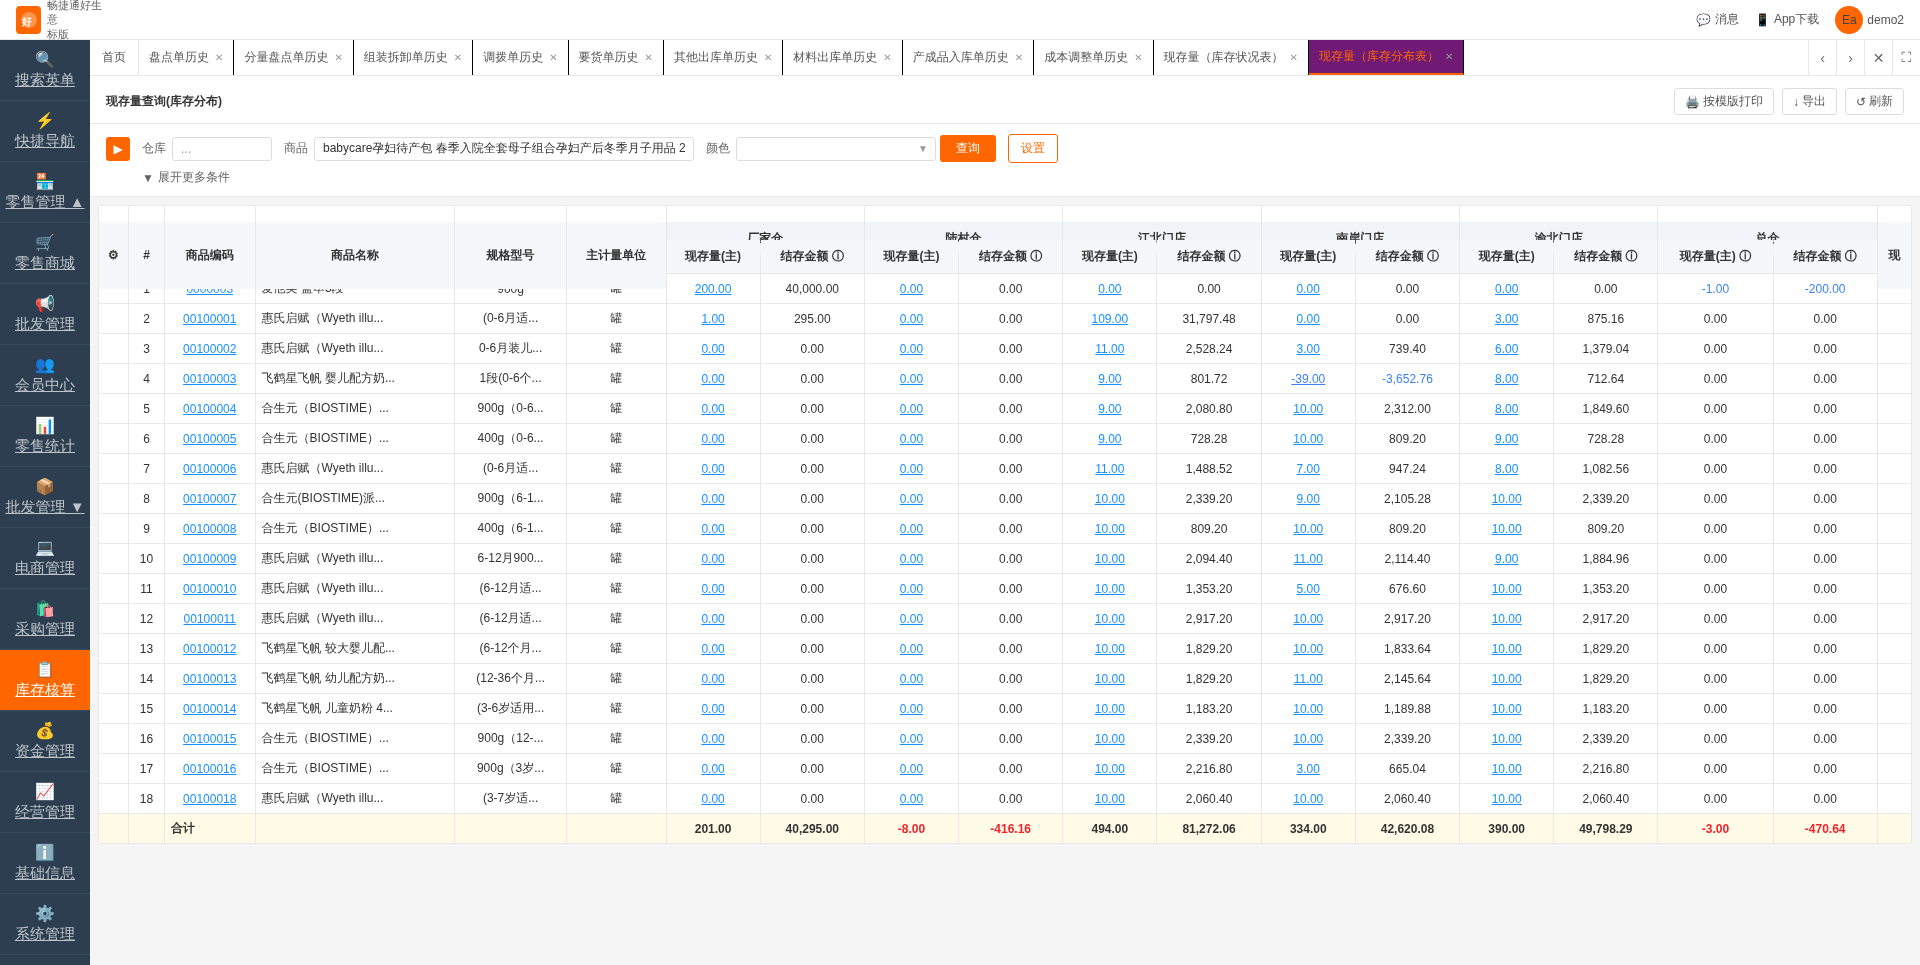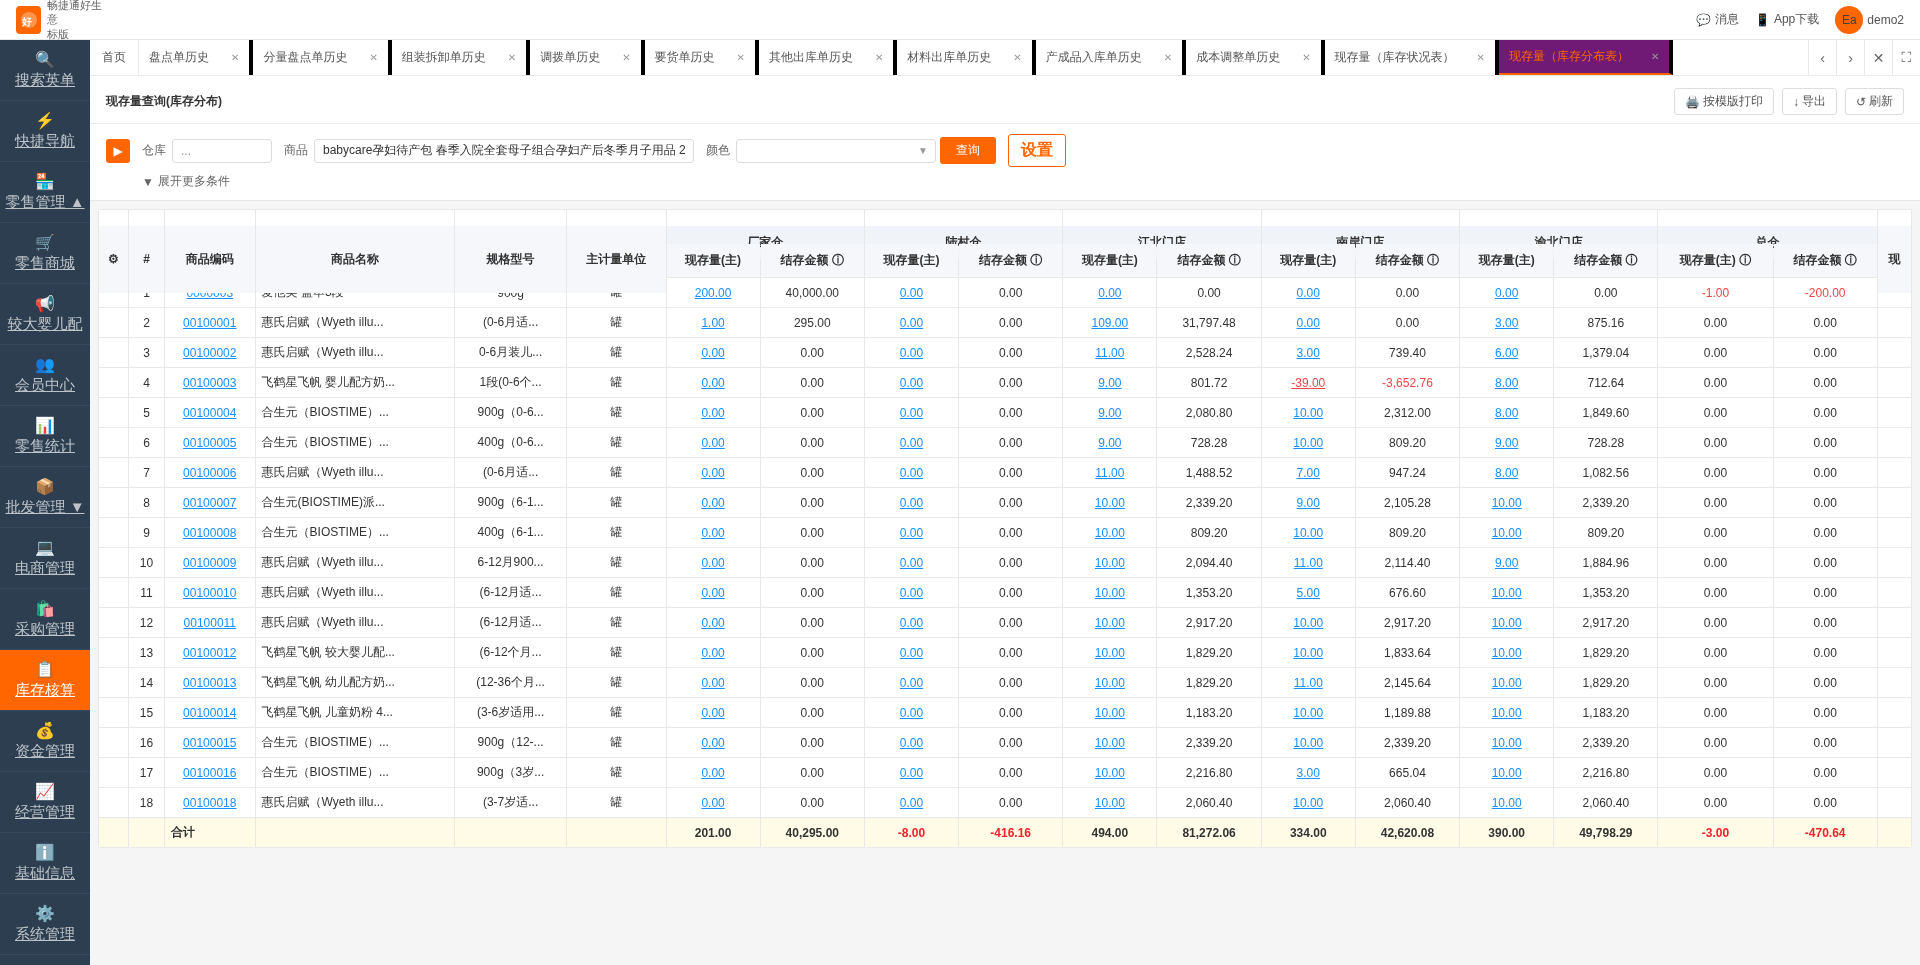--- a/index.html
+++ b/index.html
@@ -76,25 +76,25 @@
       font-size: 12px;
       cursor: pointer;
       white-space: nowrap;
     }
     .tab-item {
       padding: 0 10px;
       height: 100%;
       display: flex;
       align-items: center;
       color: #555;
-      border-right: 4px solid #000000;
+      border-right: 1px solid #000000;
       font-size: 12px;
       cursor: pointer;
       white-space: nowrap;
-      gap: 20px;
+      gap: 4px;
     }
     .tab-item.active {
       background: #701a75;
       color: #ff6600;
       border-bottom: 2px solid #ff6600;
     }
     .tab-close {
       font-size: 10px;
       color: #999;
       margin-left: 2px;
@@ -214,22 +214,21 @@
       cursor: pointer;
       font-size: 12px;
     }
     .btn-setting {
       padding: 5px 12px;
       background: #fff;
       color: #ff6600;
       border: 1px solid #ff6600;
       border-radius: 3px;
       cursor: pointer;
-      font-size: 16px;
-      font-weight: bold;
+      font-size: 12px;
     }
     .expand-more {
       display: flex;
       align-items: center;
       gap: 4px;
       color: #666;
       cursor: pointer;
       font-size: 12px;
       margin-top: 4px;
     }
@@ -262,21 +261,21 @@
       background: #f0f4f8;
     }
     tbody td {
       border: 1px solid #e8e8e8;
       padding: 6px 6px;
       text-align: center;
       white-space: nowrap;
       color: #333;
     }
     .num-link { color: #1890ff; text-decoration: underline; cursor: pointer; }
-    .num-red { color: #ef4444; }
+    .num-red { color: #3b82f6; }
     .num-normal { color: #333; }
     .td-left { text-align: left; }
 
     
     .total-row td { background: #fffbe6; font-weight: bold; }
 
     
     ::-webkit-scrollbar { width: 6px; height: 6px; }
     ::-webkit-scrollbar-track { background: #f1f1f1; }
     ::-webkit-scrollbar-thumb { background: #ccc; border-radius: 3px; }
@@ -327,21 +326,21 @@
   <div class="sidebar-item">
     <div class="s-icon">🏪</div>
     <div class="s-label">零售管理 ▲</div>
   </div>
   <div class="sidebar-item">
     <div class="s-icon">🛒</div>
     <div class="s-label">零售商城</div>
   </div>
   <div class="sidebar-item">
     <div class="s-icon">📢</div>
-    <div class="s-label">较大婴儿配</div>
+    <div class="s-label">批发管理</div>
   </div>
   <div class="sidebar-item">
     <div class="s-icon">👥</div>
     <div class="s-label">会员中心</div>
   </div>
   <div class="sidebar-item">
     <div class="s-icon">📊</div>
     <div class="s-label">零售统计</div>
   </div>
   <div class="sidebar-item">

